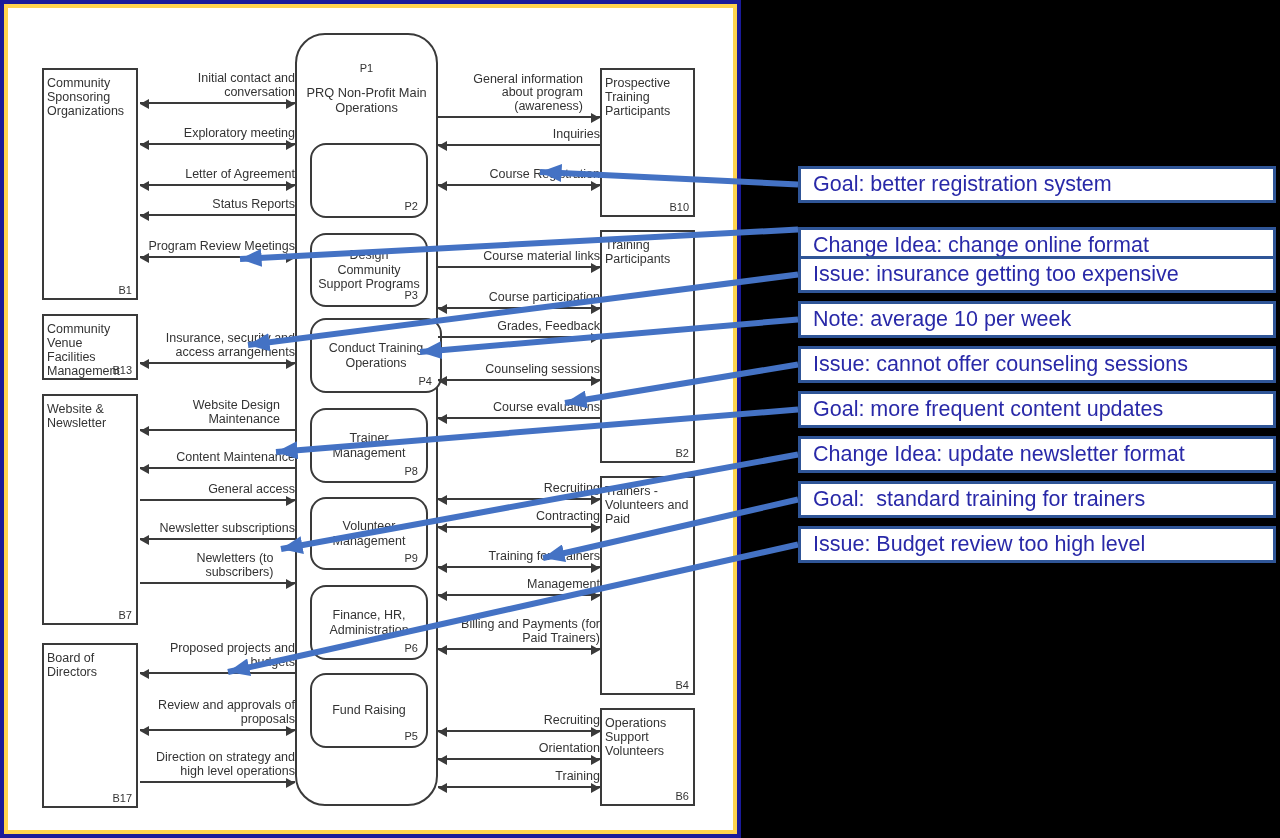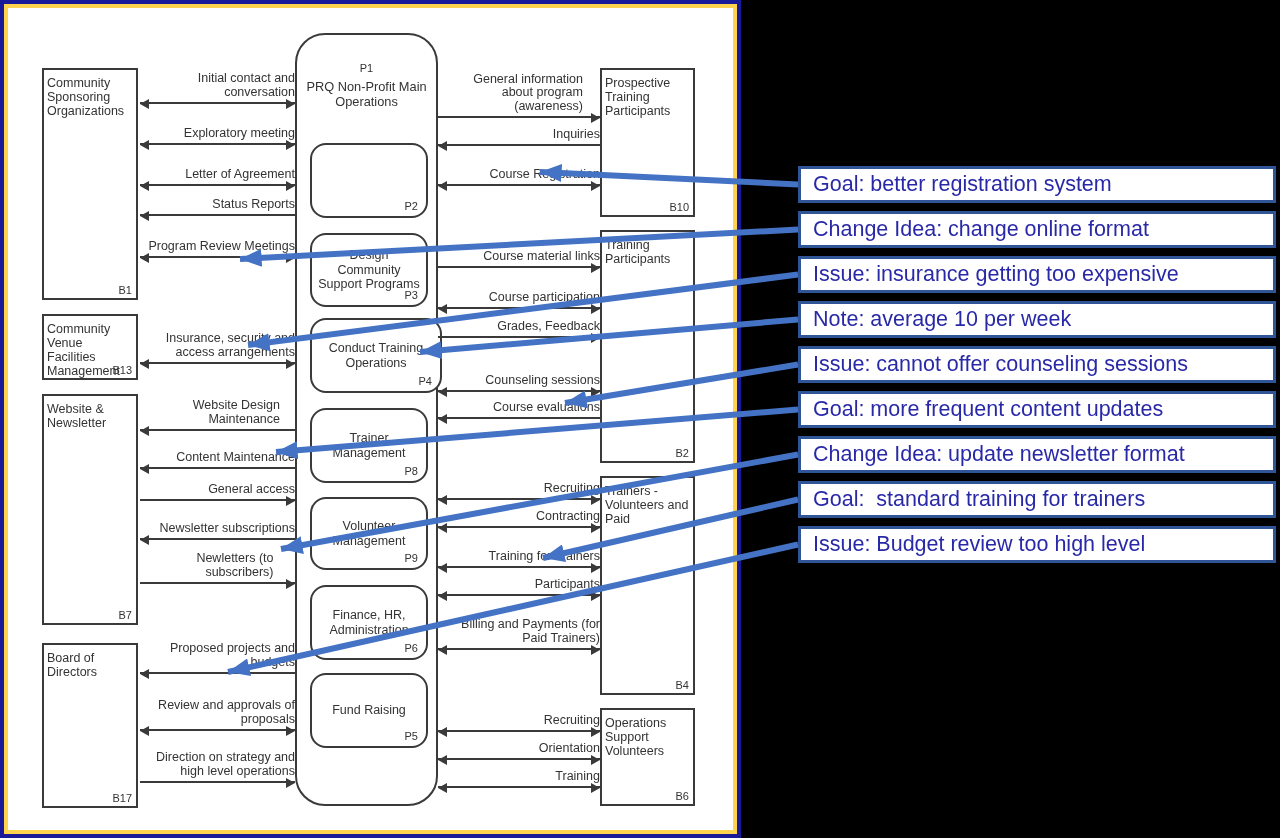--- a/index.html
+++ b/index.html
@@ -19,21 +19,21 @@
   .panel-white{position:absolute;left:4px;top:4px;right:4px;bottom:4px;background:#ffffff;}
 
   .entity{position:absolute;border:2px solid var(--ink);box-sizing:border-box;background:#fff;
           color:#333;font-size:12.5px;line-height:1.12;z-index:2;}
   .elabel{padding:6px 3px 0;}
   .eid{position:absolute;right:4px;bottom:2px;font-size:11px;}
 
   .container-box{position:absolute;left:295px;top:33px;width:143px;height:773px;border:2px solid var(--ink);
           border-radius:30px;box-sizing:border-box;background:#fff;z-index:1;}
   .cid{text-align:center;font-size:11px;margin-top:27px;color:#333;}
-  .ctitle{text-align:center;font-size:12.8px;margin-top:5px;color:#333;line-height:1.18;padding:0 6px;}
+  .ctitle{text-align:center;font-size:12.8px;margin-top:11px;color:#333;line-height:1.18;padding:0 6px;}
 
   .process{position:absolute;border:2px solid var(--ink);border-radius:16px;box-sizing:border-box;background:#fff;
           display:flex;align-items:center;justify-content:center;text-align:center;
           font-size:12.5px;color:#333;line-height:1.18;padding:0 6px;z-index:2;}
   .pid{position:absolute;right:8px;bottom:3px;font-size:11px;margin-top:36px;}
 
   .flow{position:absolute;height:48px;z-index:3;}
   .flabel{position:absolute;left:50%;transform:translateX(-50%);bottom:8px;width:100%;
           text-align:right;font-size:12.5px;line-height:1.07;color:#333;}
   .fline{position:absolute;left:0;right:0;top:43px;border-top:2px solid var(--ink);}
@@ -223,21 +223,21 @@
         <div class="flabel">Course participation</div>
         <div class="fline"></div>
         <div class="ah ah-left"></div>
         <div class="ah ah-right"></div>
       </div>
       <div class="flow" style="left: 438px; top: 293px; width: 162px;">
         <div class="flabel">Grades, Feedback</div>
         <div class="fline"></div>
         <div class="ah ah-right"></div>
       </div>
-      <div class="flow" style="left: 438px; top: 347px; width: 162px;">
+      <div class="flow" style="left: 438px; top: 336px; width: 162px;">
         <div class="flabel">Counseling sessions</div>
         <div class="fline"></div>
         <div class="ah ah-left"></div>
         <div class="ah ah-right"></div>
       </div>
       <div class="flow" style="left: 438px; top: 374px; width: 162px;">
         <div class="flabel">Course evaluations</div>
         <div class="fline"></div>
         <div class="ah ah-left"></div>
       </div>
@@ -253,21 +253,21 @@
         <div class="ah ah-left"></div>
         <div class="ah ah-right"></div>
       </div>
       <div class="flow" style="left: 438px; top: 523px; width: 162px;">
         <div class="flabel">Training for Trainers</div>
         <div class="fline"></div>
         <div class="ah ah-left"></div>
         <div class="ah ah-right"></div>
       </div>
       <div class="flow" style="left: 438px; top: 551px; width: 162px;">
-        <div class="flabel">Participants</div>
+        <div class="flabel">Management</div>
         <div class="fline"></div>
         <div class="ah ah-left"></div>
         <div class="ah ah-right"></div>
       </div>
       <div class="flow" style="left: 438px; top: 605px; width: 162px;">
         <div class="flabel">Billing and Payments (for Paid Trainers)</div>
         <div class="fline"></div>
         <div class="ah ah-left"></div>
         <div class="ah ah-right"></div>
       </div>
@@ -300,21 +300,21 @@
         <line x1="798" y1="229.5" x2="240" y2="259" stroke="#4472C4" stroke-width="6" marker-end="url(#bh)"></line>
         <line x1="798" y1="274.5" x2="248" y2="345" stroke="#4472C4" stroke-width="6" marker-end="url(#bh)"></line>
         <line x1="798" y1="319.5" x2="420" y2="352" stroke="#4472C4" stroke-width="6" marker-end="url(#bh)"></line>
         <line x1="798" y1="364.5" x2="565" y2="403" stroke="#4472C4" stroke-width="6" marker-end="url(#bh)"></line>
         <line x1="798" y1="409.5" x2="276" y2="452" stroke="#4472C4" stroke-width="6" marker-end="url(#bh)"></line>
         <line x1="798" y1="454.5" x2="281" y2="549" stroke="#4472C4" stroke-width="6" marker-end="url(#bh)"></line>
         <line x1="798" y1="499.5" x2="543" y2="558" stroke="#4472C4" stroke-width="6" marker-end="url(#bh)"></line>
         <line x1="798" y1="544.5" x2="228" y2="672" stroke="#4472C4" stroke-width="6" marker-end="url(#bh)"></line>
       </svg></div>
 <div class="annotation" style="left: 798px; top: 166px; height: 37px;">Goal: better registration system</div>
-    <div class="annotation" style="left: 798px; top: 211px; height: 37px;">Change Idea: change online format</div>
+    <div class="annotation" style="left: 798px; top: 227px; height: 37px;">Change Idea: change online format</div>
     <div class="annotation" style="left: 798px; top: 256px; height: 37px;">Issue: insurance getting too expensive</div>
     <div class="annotation" style="left: 798px; top: 301px; height: 37px;">Note: average 10 per week</div>
     <div class="annotation" style="left: 798px; top: 346px; height: 37px;">Issue: cannot offer counseling sessions</div>
     <div class="annotation" style="left: 798px; top: 391px; height: 37px;">Goal: more frequent content updates</div>
     <div class="annotation" style="left: 798px; top: 436px; height: 37px;">Change Idea: update newsletter format</div>
     <div class="annotation" style="left: 798px; top: 481px; height: 37px;">Goal:  standard training for trainers</div>
     <div class="annotation" style="left: 798px; top: 526px; height: 37px;">Issue: Budget review too high level</div>
   </div>
 
 </body></html>

